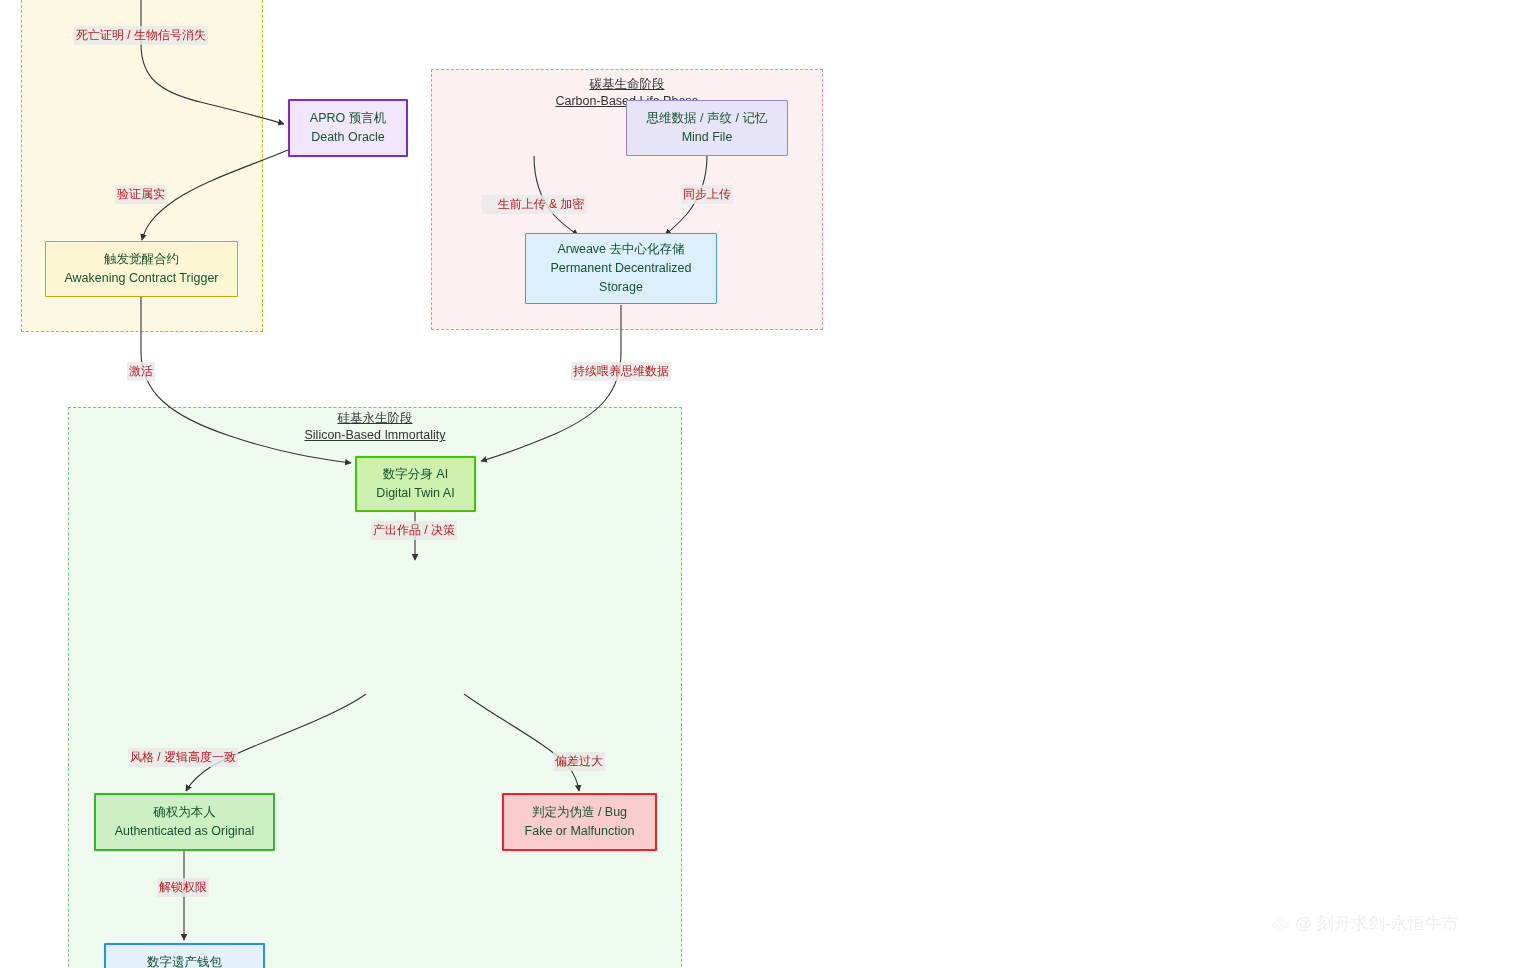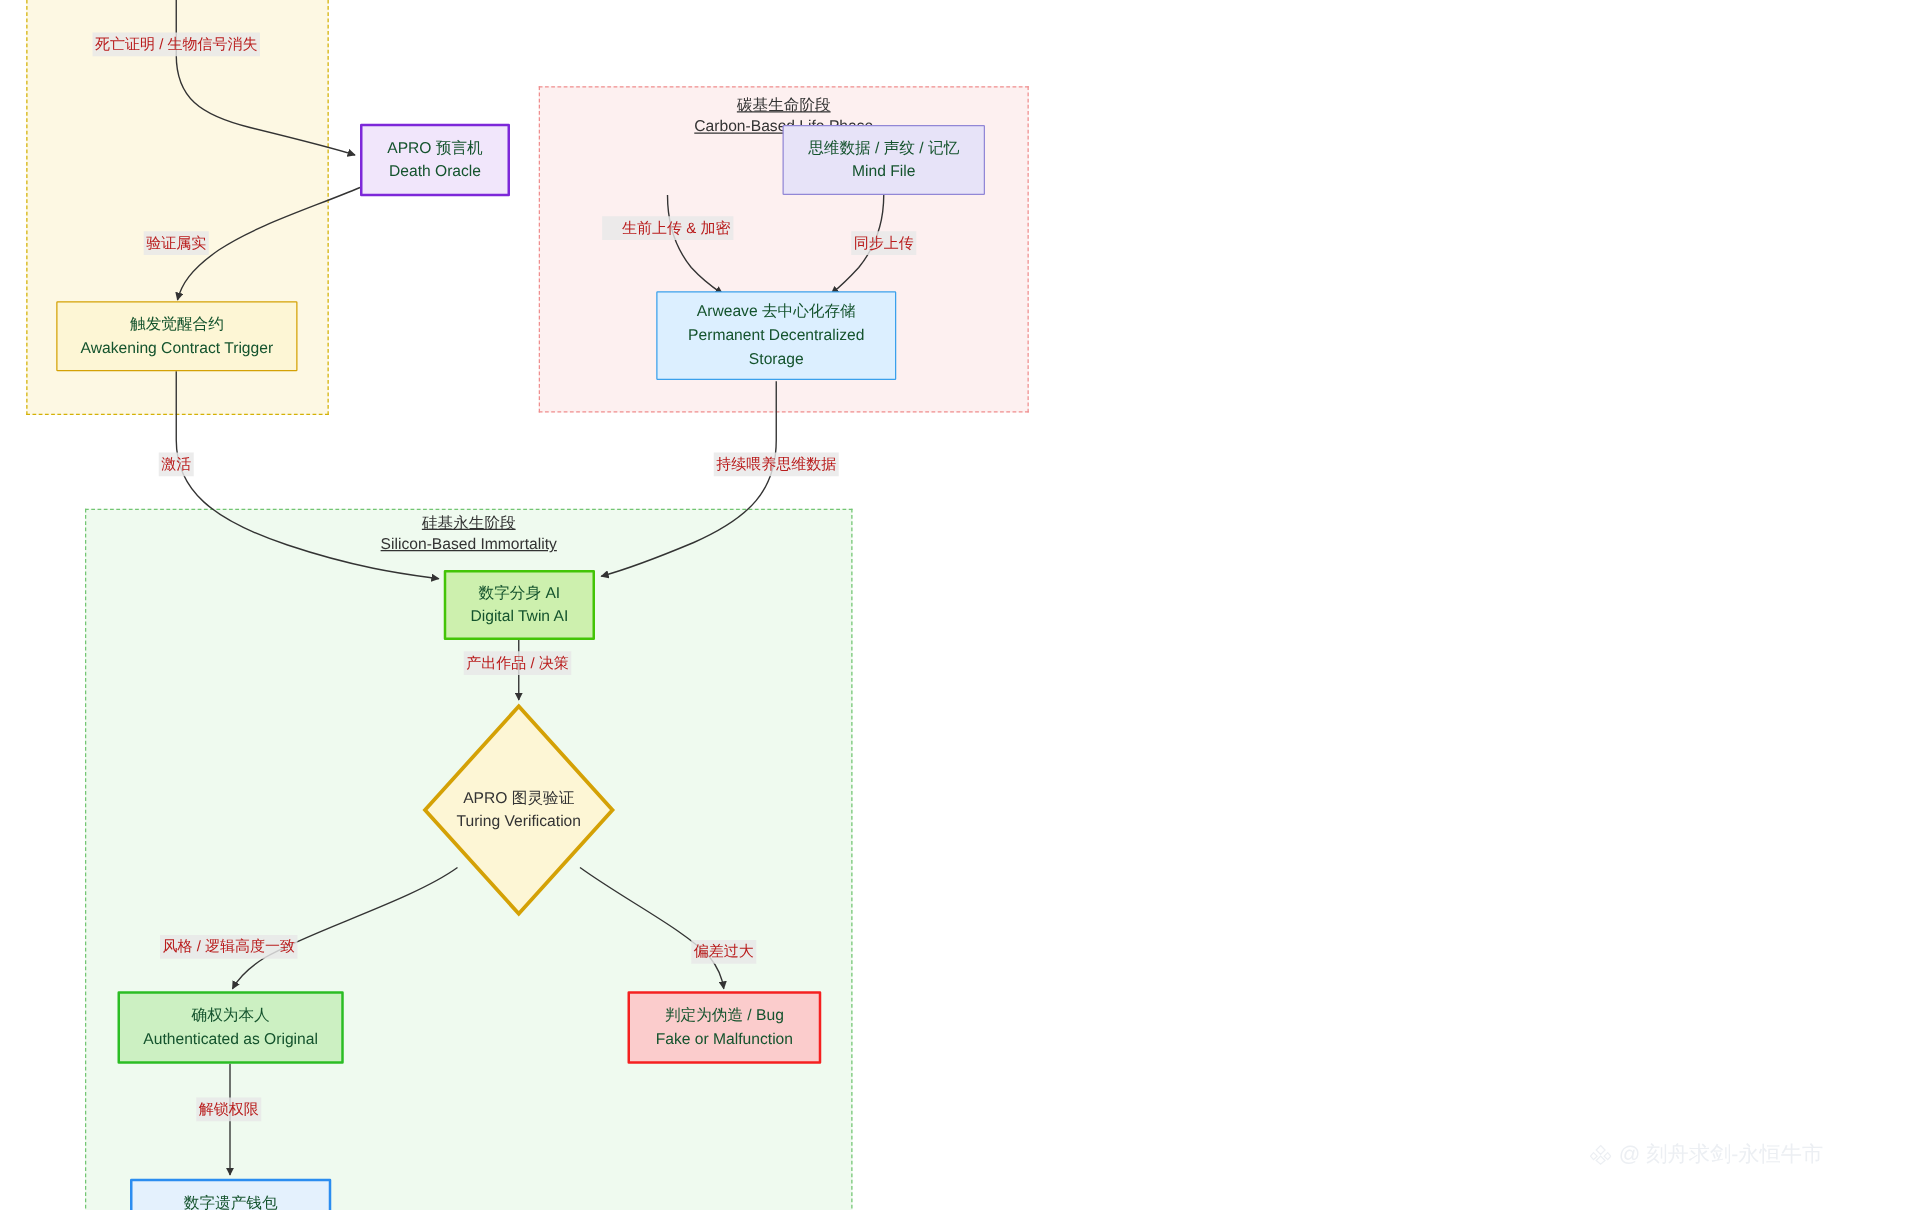--- a/index.html
+++ b/index.html
@@ -127,41 +127,34 @@
   <div class="node n-yellow" style="left:45px;top:241px;width:193px;height:56px;">触发觉醒合约
 Awakening Contract Trigger</div>
 
   <div class="node n-blue" style="left:525px;top:233px;width:192px;height:71px;">Arweave 去中心化存储
 Permanent Decentralized
 Storage</div>
 
   <div class="node n-green-strong" style="left:355px;top:439px;width:121px;height:56px;">数字分身 AI
 Digital Twin AI</div>
 
-  <div class="diamond" style="left:337px;top:562px;width:156px;height:172px;">
-    <svg class="dshape" viewBox="0 0 156 172" preserveAspectRatio="none">
-      <polygon points="78,3 153,86 78,169 3,86" fill="#fdf6d5" stroke="#d4a106" stroke-width="3"></polygon>
-    </svg>
-    <div class="dlabel">APRO 图灵验证
-Turing Verification</div>
-  </div>
 
   <div class="node n-green-soft" style="left:94px;top:793px;width:181px;height:58px;">确权为本人
 Authenticated as Original</div>
 
   <div class="node n-red" style="left:502px;top:793px;width:155px;height:58px;">判定为伪造 / Bug
 Fake or Malfunction</div>
 
   <div class="node n-blue-wallet" style="left:104px;top:943px;width:161px;height:56px;align-items:flex-start;padding-top:8px;">数字遗产钱包</div>
 
   <div class="elabel" style="left:141px;top:26px;">死亡证明 / 生物信号消失</div>
 
   <div class="elabel" style="left:141px;top:185px;">验证属实</div>
 
-  <div class="elabel" style="left:534px;top:173px;padding-left:16px;">生前上传 &amp; 加密</div>
+  <div class="elabel" style="left:534px;top:195px;padding-left:16px;">生前上传 &amp; 加密</div>
 
   <div class="elabel" style="left:707px;top:185px;">同步上传</div>
 
   <div class="elabel" style="left:141px;top:362px;">激活</div>
 
   <div class="elabel" style="left:621px;top:362px;">持续喂养思维数据</div>
 
   <div class="elabel" style="left:414px;top:521px;">产出作品 / 决策</div>
 
   <div class="elabel" style="left:183px;top:748px;">风格 / 逻辑高度一致</div>

